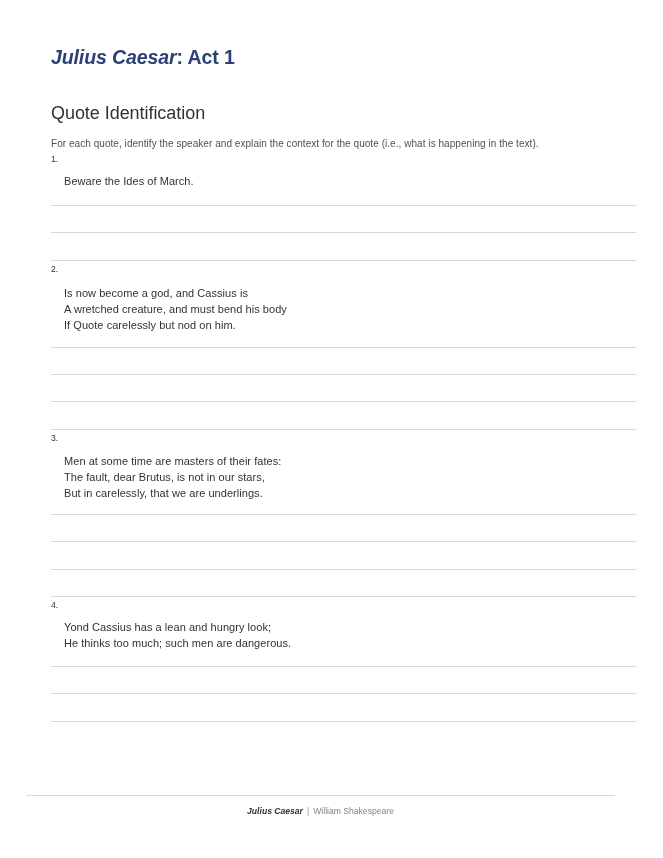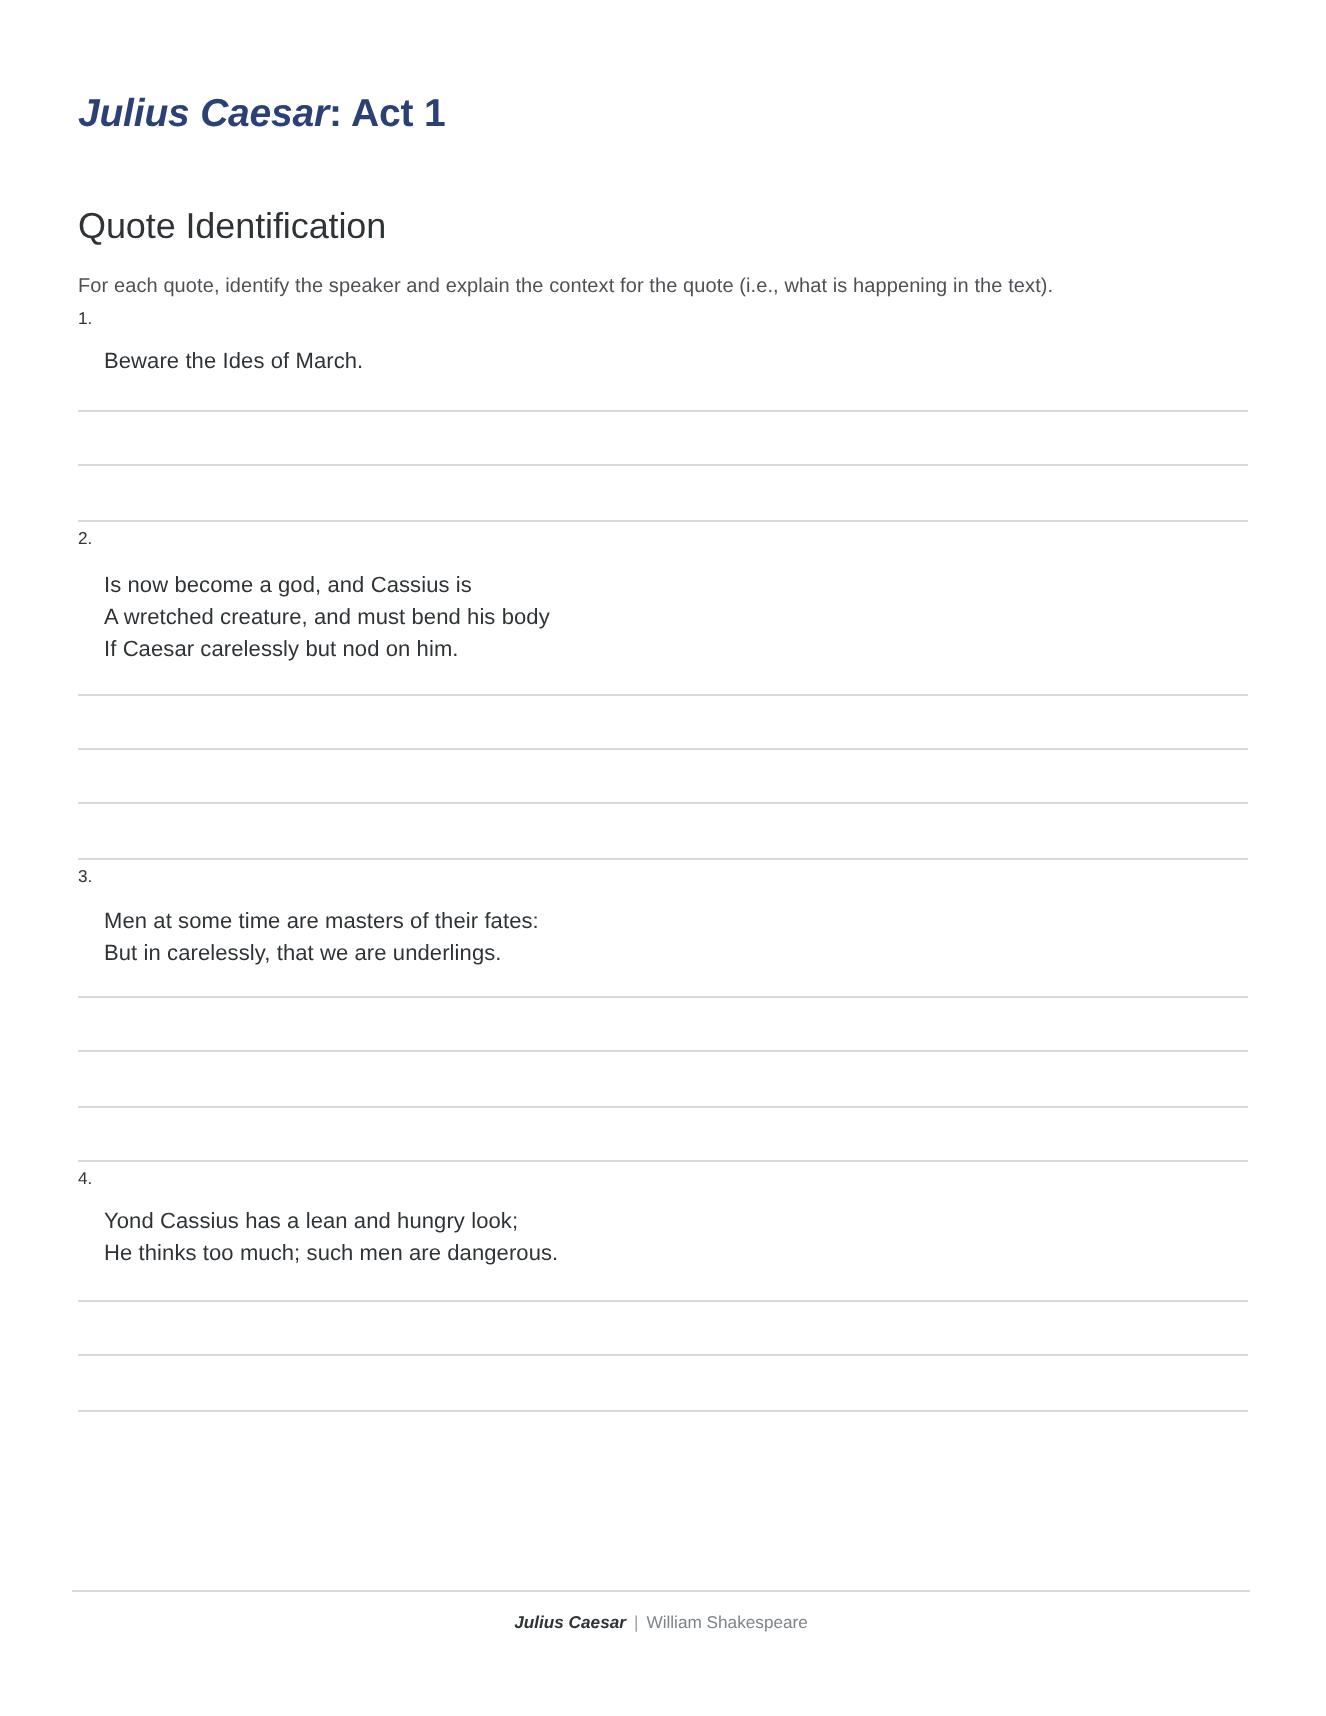--- a/index.html
+++ b/index.html
@@ -17,21 +17,21 @@
 
   .page {
     position: relative;
     width: 663px;
     height: 858px;
     box-sizing: border-box;
   }
 
   .content {
     position: absolute;
-    left: 39px;
+    left: 51px;
     top: 0;
     width: 589px;
   }
 
   
   .doc-title {
     margin: 0;
     padding-top: 45px;
     font-size: 19.5px;
     font-weight: bold;
@@ -109,21 +109,21 @@
     margin-top: 26.4px;
   }
   .a1 { padding-top: 16px; }
   .a2 { padding-top: 14px; }
   .a3 { padding-top: 13px; }
   .a4 { padding-top: 15px; }
 
   
   .footer {
     position: absolute;
-    left: 36px;
+    left: 26px;
     top: 795px;
     width: 589px;
   }
   .footer-rule {
     height: 0;
     border-top: 1.3px solid #d7d9dc;
   }
   .footer-text {
     text-align: center;
     padding-top: 10px;
@@ -166,34 +166,35 @@
       <div class="rule"></div>
       <div class="rule"></div>
       <div class="rule"></div>
     </div>
 
     <div class="question q2">
       <span class="q-number">2.</span>
       <div class="q-lines">
         <div class="qline">Is now become a god, and Cassius is</div>
         <div class="qline">A wretched creature, and must bend his body</div>
-        <div class="qline">If Caesar carelessly but nod on him.</div>
+        <div class="qline">If Quote carelessly but nod on him.</div>
       </div>
     </div>
     <div class="answer-lines a2">
       <div class="rule"></div>
       <div class="rule"></div>
       <div class="rule"></div>
       <div class="rule"></div>
     </div>
 
     <div class="question q3">
       <span class="q-number">3.</span>
       <div class="q-lines">
         <div class="qline">Men at some time are masters of their fates:</div>
+        <div class="qline">The fault, dear Brutus, is not in our stars,</div>
         <div class="qline">But in carelessly, that we are underlings.</div>
       </div>
     </div>
     <div class="answer-lines a3">
       <div class="rule"></div>
       <div class="rule"></div>
       <div class="rule"></div>
       <div class="rule"></div>
     </div>
 

